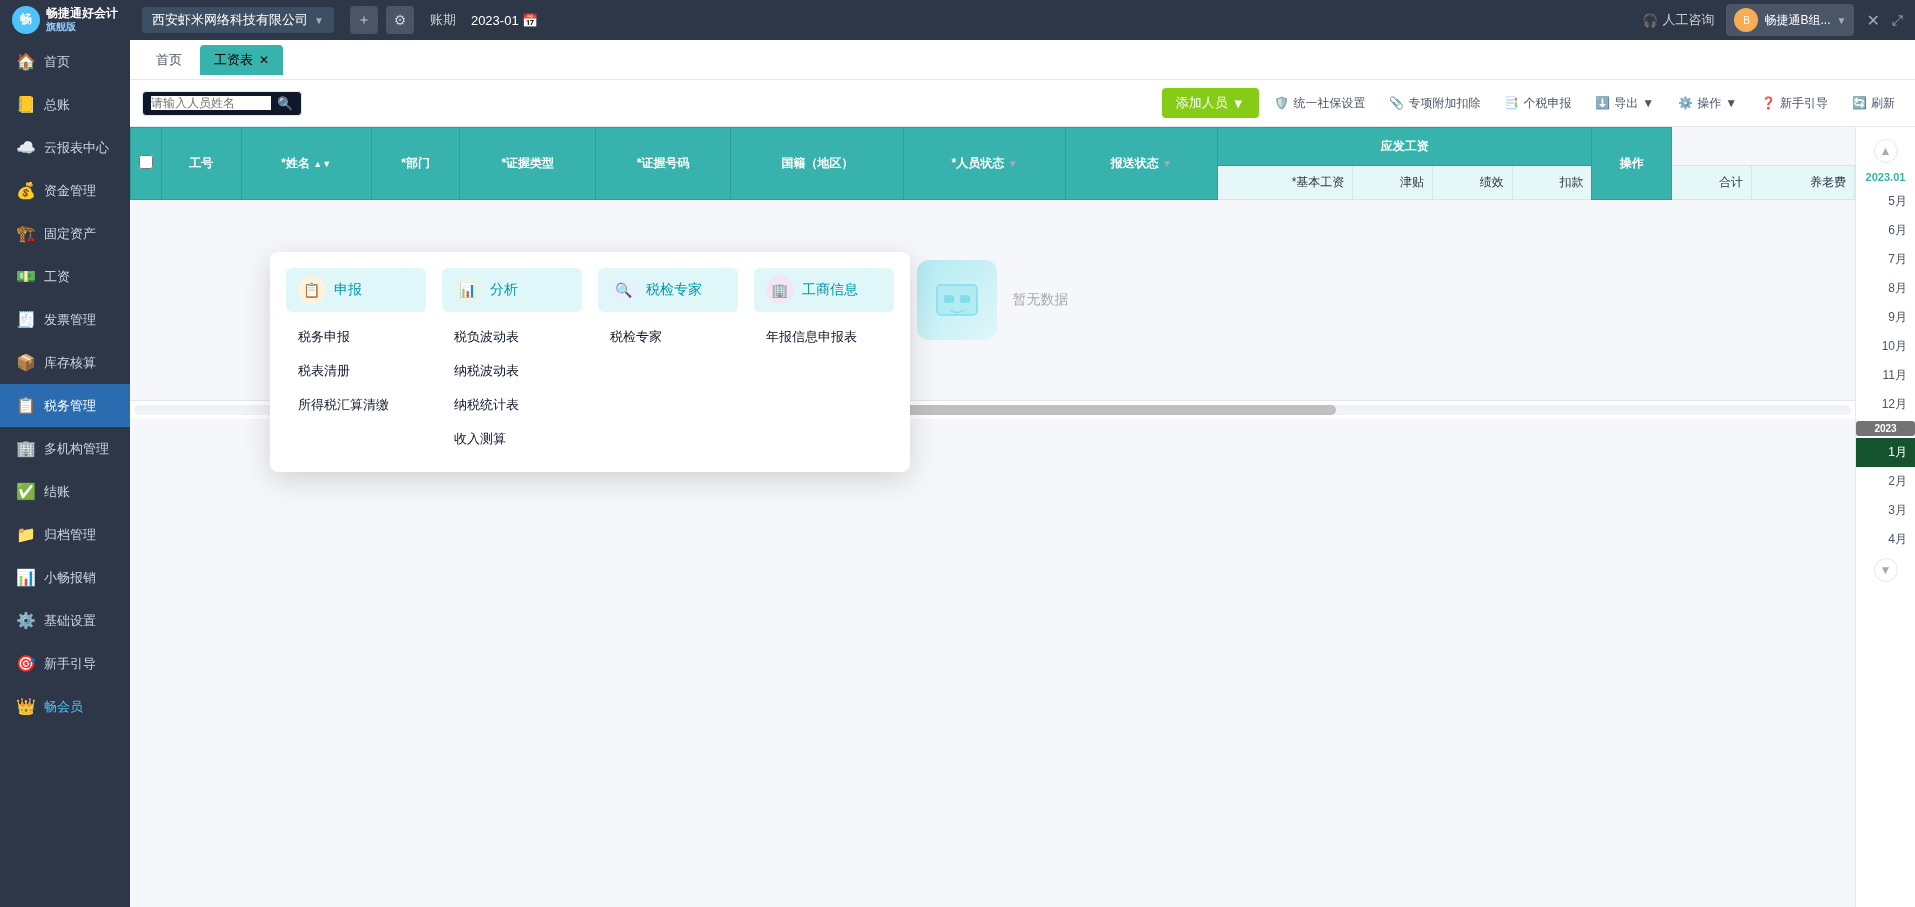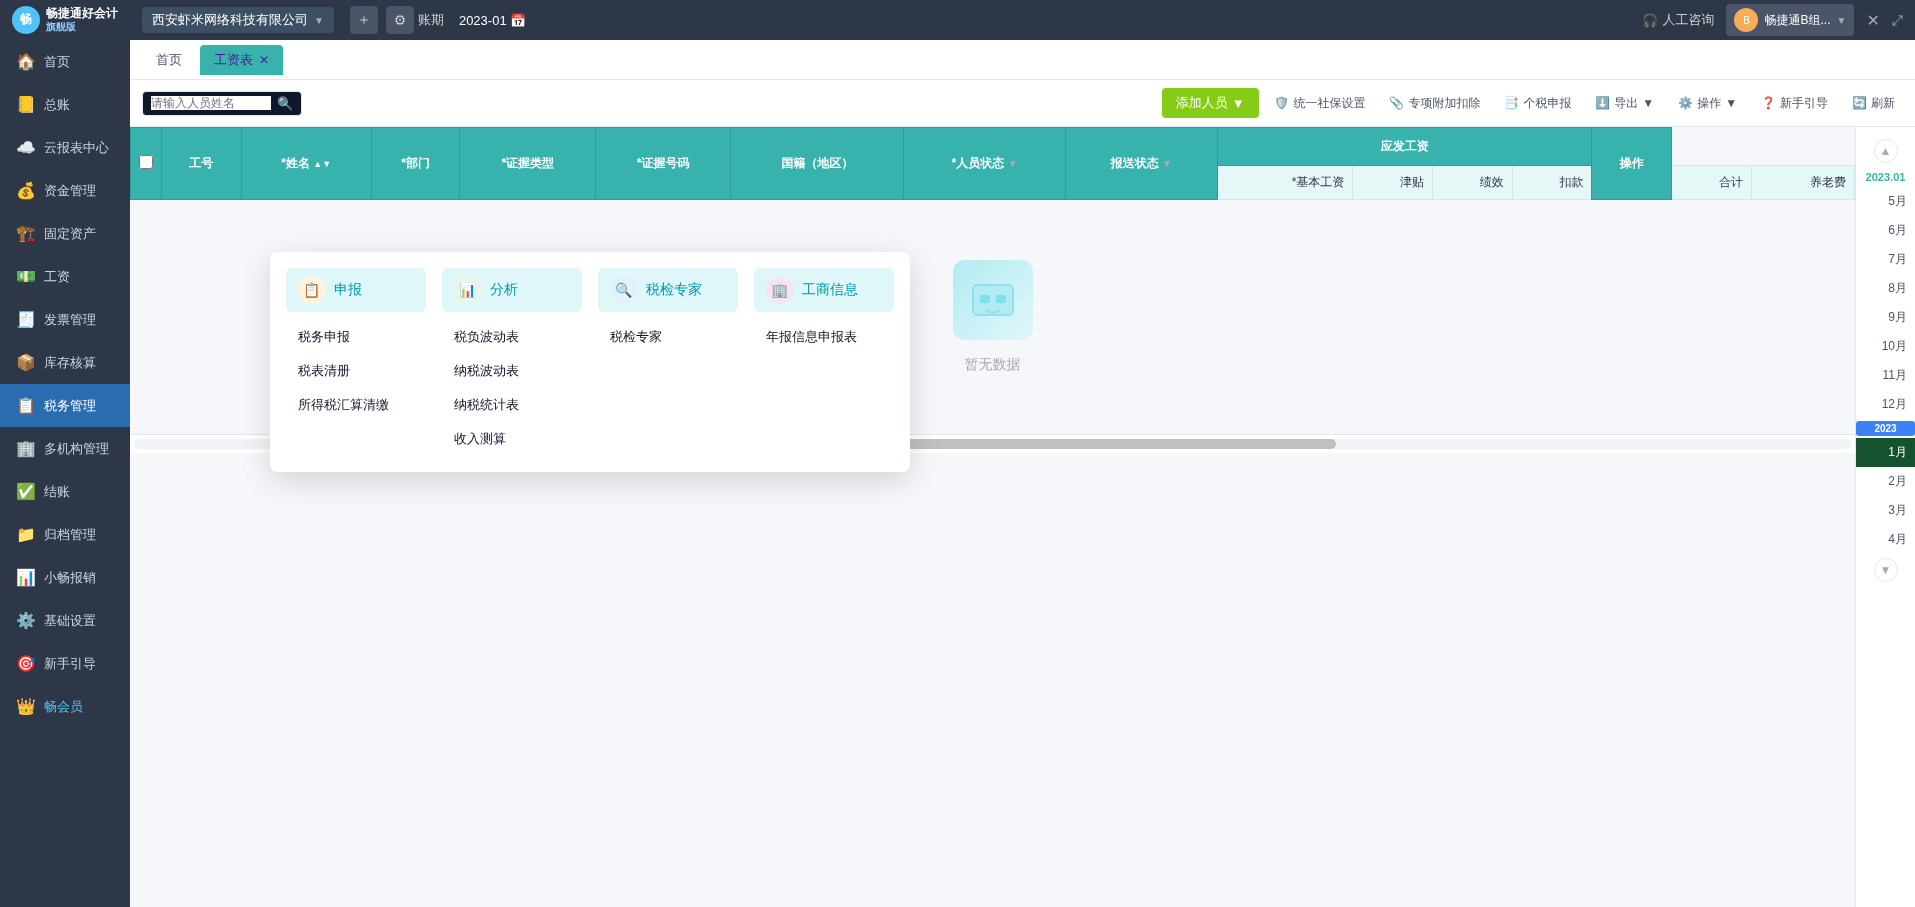--- a/index.html
+++ b/index.html
@@ -30,21 +30,21 @@
     }
     .chevron-down { font-size: 10px; color: #aaa; }
     .header-actions {
       display: flex; align-items: center; gap: 8px; margin-left: 16px;
     }
     .header-icon-btn {
       width: 28px; height: 28px; background: #4a5568;
       border-radius: 4px; display: flex; align-items: center;
       justify-content: center; cursor: pointer; color: #ccc; font-size: 14px;
     }
-    .period-label { color: #ccc; font-size: 13px; margin-left: 4px; }
+    .period-label { color: #ccc; font-size: 13px; margin-left: 16px; }
     .period-value { color: #fff; margin-left: 15px; font-size: 13px; }
     .calendar-icon { color: #4fc3f7; margin-left: 4px; cursor: pointer; }
     .header-right {
       margin-left: auto; display: flex; align-items: center; gap: 12px;
     }
     .support-btn {
       display: flex; align-items: center; gap: 4px;
       color: #ccc; cursor: pointer; font-size: 13px;
     }
     .user-area {
@@ -88,21 +88,21 @@
     .tab-bar {
       display: flex; align-items: center;
       background: #fff; border-bottom: 1px solid #e2e8f0;
       padding: 0 12px; height: 40px; gap: 4px;
     }
     .tab-item {
       padding: 6px 14px; font-size: 13px; cursor: pointer;
       color: #4a5568; border-radius: 4px 4px 0 0;
     }
     .tab-item.active {
-      background: #38b2ac; color: #4c1d95;
+      background: #38b2ac; color: #000000;
       display: flex; align-items: center; gap: 6px;
     }
     .tab-close { font-size: 12px; cursor: pointer; }
 
     
     .toolbar {
       background: #fff; padding: 8px 12px;
       display: flex; align-items: center; gap: 8px;
       border-bottom: 1px solid #e2e8f0;
     }
@@ -144,21 +144,21 @@
       background: #e6f7f7; color: #2d3748;
       padding: 8px; text-align: right;
       border: 1px solid #d1e8e8; white-space: nowrap; font-weight: normal;
     }
     .checkbox-cell { width: 30px; }
     .checkbox { width: 14px; height: 14px; cursor: pointer; }
     .filter-icon { font-size: 10px; color: #aaa; }
 
     
     .empty-state {
-      display: flex; flex-direction: column;
+      display: flex; flex-direction: row;
       align-items: center; justify-content: center;
       padding: 60px; color: #aaa; font-size: 14px; gap: 16px;
     }
     .empty-icon {
       width: 80px; height: 80px;
       background: linear-gradient(135deg, #b2ebf2, #e0f7fa);
       border-radius: 12px; display: flex; align-items: center;
       justify-content: center; font-size: 32px;
     }
 
@@ -494,21 +494,21 @@
         <div class="timeline-nav">▲</div>
         <div class="timeline-year">2023.01</div>
         <div class="timeline-month">5月</div>
         <div class="timeline-month">6月</div>
         <div class="timeline-month">7月</div>
         <div class="timeline-month">8月</div>
         <div class="timeline-month">9月</div>
         <div class="timeline-month">10月</div>
         <div class="timeline-month">11月</div>
         <div class="timeline-month">12月</div>
-        <div class="timeline-year" style="background:#3b82f6; color:#fff; border-radius:3px; padding:2px 4px; font-size:10px; margin:2px 0;">2023</div>
+        <div class="timeline-year" style="background:#737373; color:#fff; border-radius:3px; padding:2px 4px; font-size:10px; margin:2px 0;">2023</div>
         <div class="timeline-month active">1月</div>
         <div class="timeline-month">2月</div>
         <div class="timeline-month">3月</div>
         <div class="timeline-month">4月</div>
         <div class="timeline-nav">▼</div>
       </div>
 
     </div>
   </div>
 </div>

